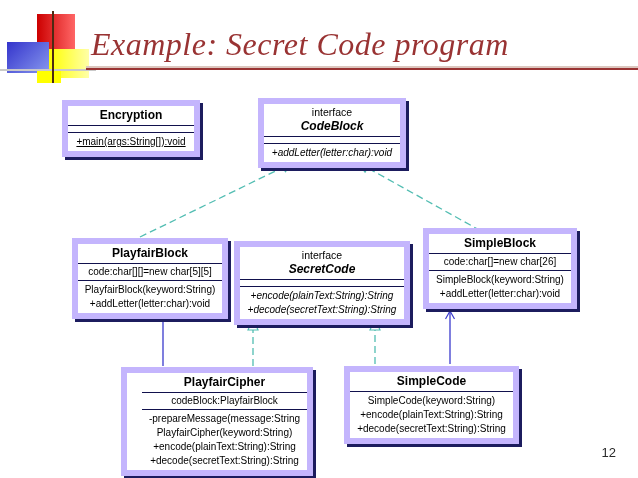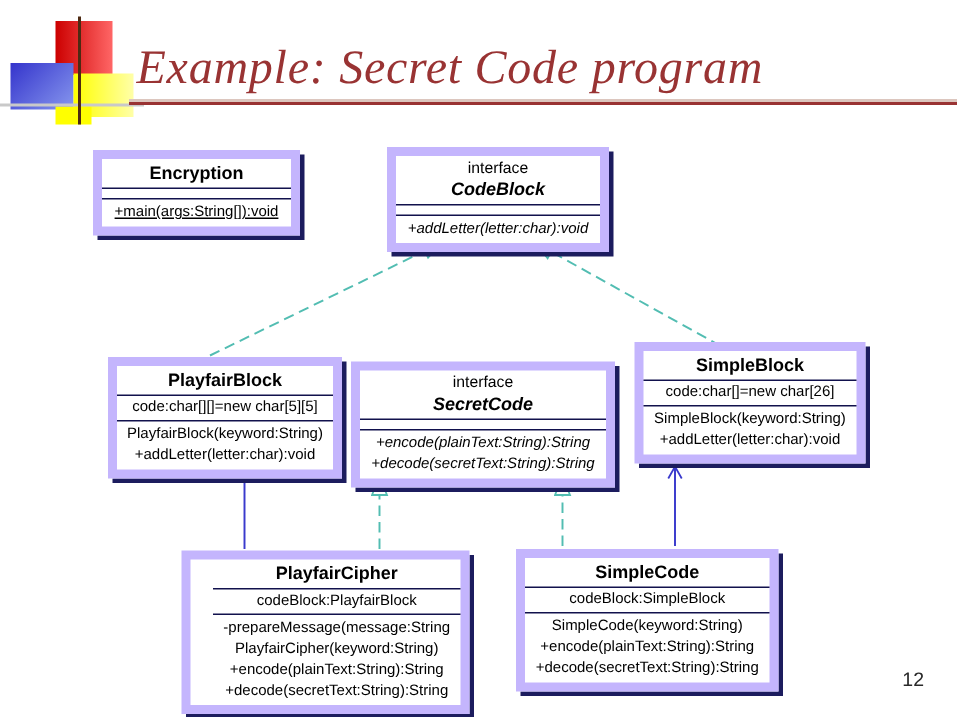--- a/index.html
+++ b/index.html
@@ -147,23 +147,20 @@
       <div class="m">PlayfairCipher(keyword:String)</div>
       <div class="m">+encode(plainText:String):String</div>
       <div class="m">+decode(secretText:String):String</div>
     </div>
   </div>
 
   <div class="uml-box" style="left:318px;top:366px;width:163px;margin-left:26px;">
     <div class="uml-header">
       <div class="uml-name">SimpleCode</div>
     </div>
-    <div class="uml-attrs">
-      <div class="m">codeBlock:SimpleBlock</div>
-    </div>
     <div class="uml-methods">
       <div class="m">SimpleCode(keyword:String)</div>
       <div class="m">+encode(plainText:String):String</div>
       <div class="m">+decode(secretText:String):String</div>
     </div>
   </div>
 
   <div class="pagenum">12</div>
 
 </div>

